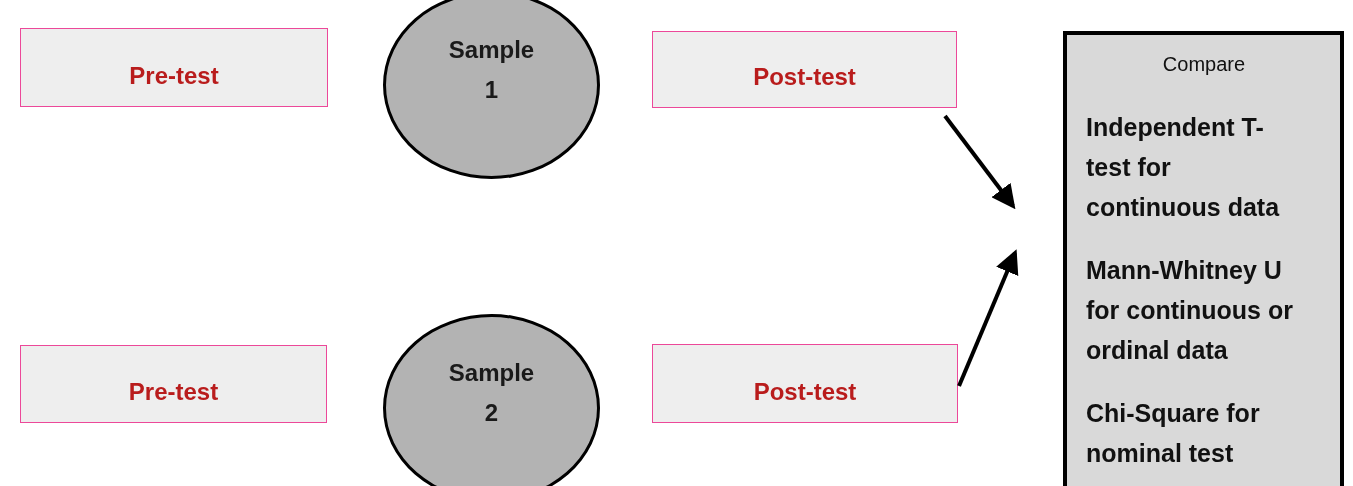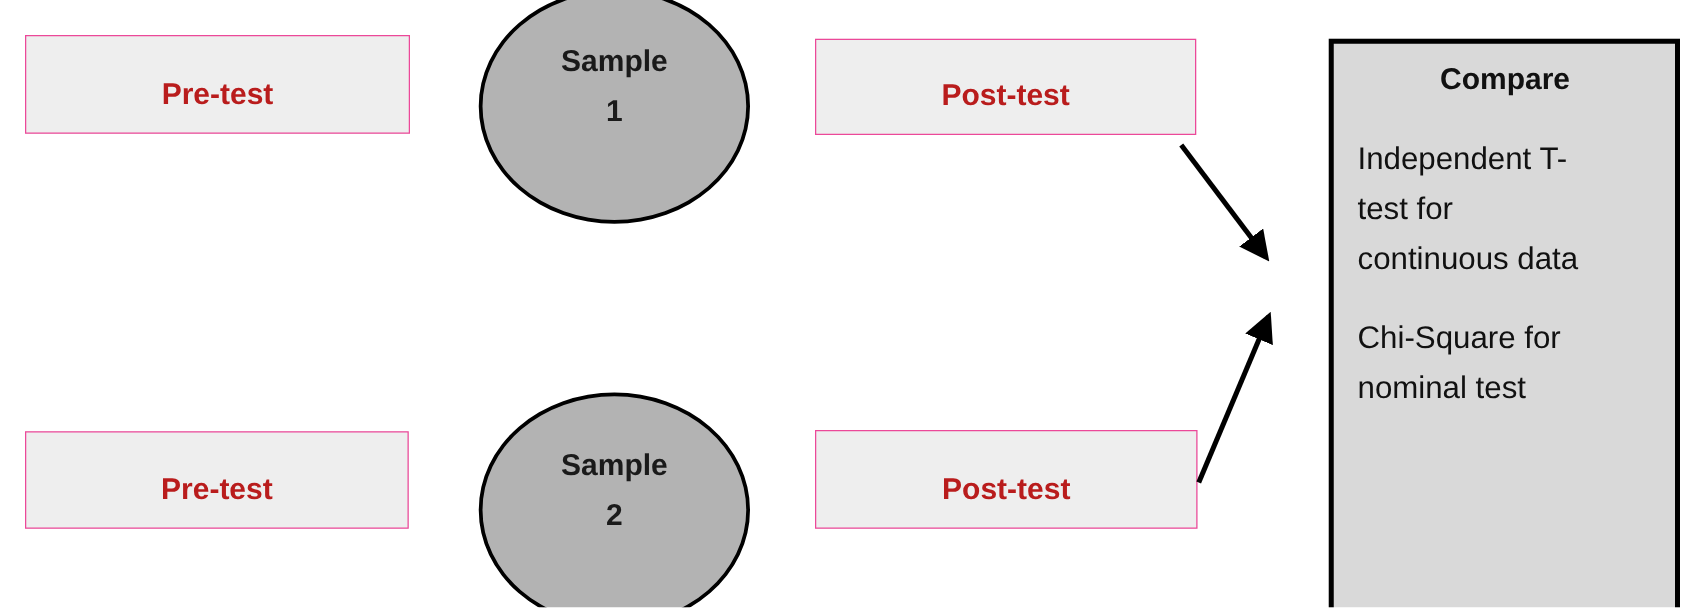--- a/index.html
+++ b/index.html
@@ -59,26 +59,26 @@
     width: 281px;
     height: 472px;
     background: #d9d9d9;
     border: 4px solid #000000;
     box-sizing: border-box;
     padding: 9px 18px 10px 19px;
     color: #111111;
   }
   .compare-title {
     text-align: center;
-    font-weight: bold;
-    font-size: 24px;
+    font-weight: normal;
+    font-size: 20px;
     line-height: 40px;
   }
   .compare-item {
-    font-weight: normal;
+    font-weight: bold;
     font-size: 25px;
     line-height: 40px;
     margin-top: 23px;
     white-space: pre-line;
   }
   .arrows-layer {
     position: absolute;
     left: 0;
     top: 0;
     pointer-events: none;
@@ -113,20 +113,23 @@
 
   <div id="posttest2" class="rect-node">
     <span>Post-test</span>
   </div>
 
   <div class="compare-box">
     <div class="compare-title">Compare</div>
     <div class="compare-item">Independent T-
 test for
 continuous data</div>
+    <div class="compare-item">Mann-Whitney U
+for continuous or
+ordinal data</div>
     <div class="compare-item">Chi-Square for
 nominal test</div>
   </div>
 
   <svg class="arrows-layer" width="1353" height="486" viewBox="0 0 1353 486">
     <defs>
       <marker id="arrowhead" viewBox="0 0 6 6" markerWidth="6" markerHeight="6" refX="5" refY="3" orient="auto">
         <path d="M0,0 L6,3 L0,6 Z" fill="#000000"></path>
       </marker>
     </defs>

